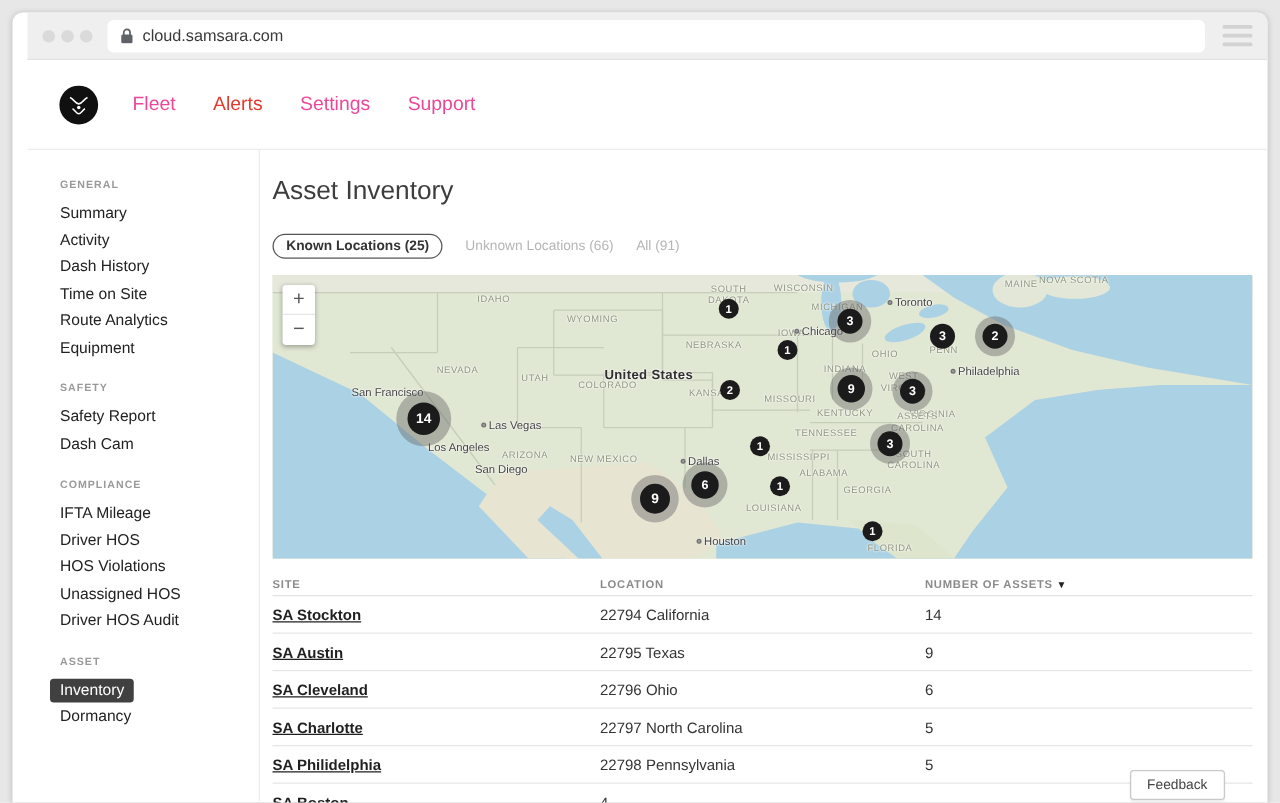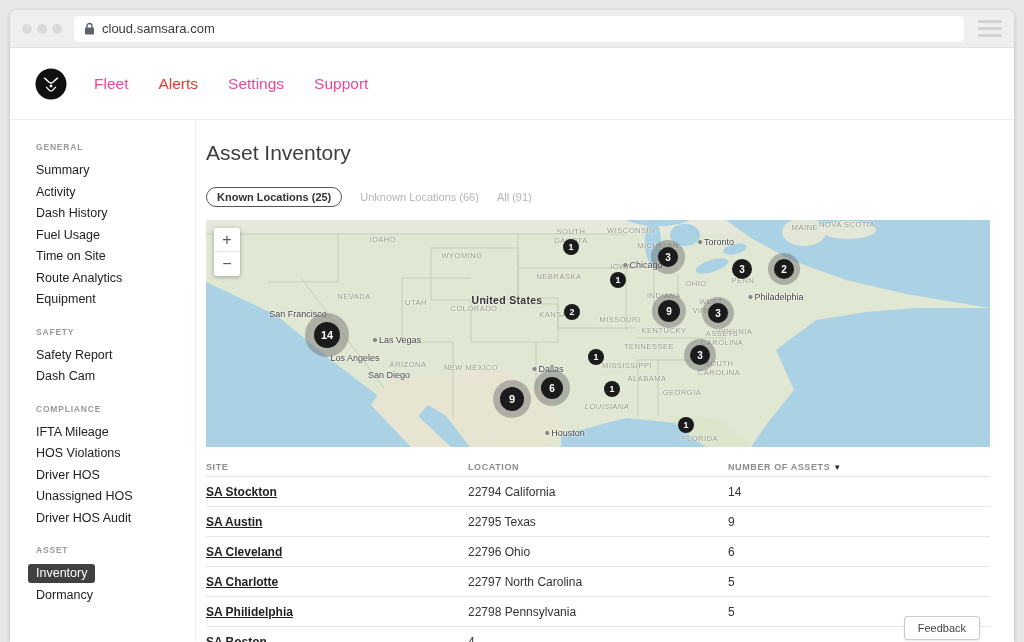--- a/index.html
+++ b/index.html
@@ -1,21 +1,21 @@
 <!DOCTYPE html>
 <html><head>
 <meta charset="utf-8">
 <style>
   * { margin:0; padding:0; box-sizing:border-box; }
   html,body { width:1024px; height:642px; overflow:hidden; background:#e7e7e7;
     font-family:"Liberation Sans", sans-serif; }
 
   .window { position:absolute; left:10px; right:10px; top:10px; bottom:0;
     background:#fff; border-radius:8px 8px 0 0; overflow:hidden;
-    box-shadow:0 1px 5px rgba(0,0,0,.18); }
+    box-shadow:0 1px 5px rgba(0,0,0,.18);padding-left:12px; }
 
   
   .chrome { height:38px; background:#efefef; border-bottom:1px solid #e2e2e2;
     display:flex; align-items:center; padding:0 12px; }
   .win-dots { display:flex; gap:5px; margin-right:12px; }
   .win-dot { width:10px; height:10px; border-radius:50%; background:#dadada; }
   .urlbar { flex:1; height:26px; background:#fff; border-radius:5px;
     display:flex; align-items:center; gap:7px; padding:0 10px;
     font-size:13px; color:#3a3a3a; }
   .hamburger { width:24px; margin-left:14px; display:flex; flex-direction:column; gap:4px; cursor:pointer; }
@@ -117,31 +117,30 @@
     <span class="nav-item">Support</span>
   </div>
 
   <div class="content">
 
     <aside class="sidebar">
         <div class="sb-title">GENERAL</div>
         <div class="sb-item"><span>Summary</span></div>
         <div class="sb-item"><span>Activity</span></div>
         <div class="sb-item"><span>Dash History</span></div>
-        <div class="sb-item"><span>Fuel Usage</span></div>
         <div class="sb-item"><span>Time on Site</span></div>
         <div class="sb-item"><span>Route Analytics</span></div>
         <div class="sb-item"><span>Equipment</span></div>
         <div class="sb-title">SAFETY</div>
         <div class="sb-item"><span>Safety Report</span></div>
         <div class="sb-item"><span>Dash Cam</span></div>
         <div class="sb-title">COMPLIANCE</div>
         <div class="sb-item"><span>IFTA Mileage</span></div>
+        <div class="sb-item"><span>Driver HOS</span></div>
         <div class="sb-item"><span>HOS Violations</span></div>
-        <div class="sb-item"><span>Driver HOS</span></div>
         <div class="sb-item"><span>Unassigned HOS</span></div>
         <div class="sb-item"><span>Driver HOS Audit</span></div>
         <div class="sb-title">ASSET</div>
         <div class="sb-item"><span class="sb-chip">Inventory</span></div>
         <div class="sb-item"><span>Dormancy</span></div>
       </aside>
 
     <main class="main">
       <h1 class="page-title">Asset Inventory</h1>
 
@@ -220,21 +219,21 @@
             <div class="map-label state" style="left: 202px; top: 145px;">ARIZONA</div>
             <div class="map-label state" style="left: 265px; top: 148px;">NEW MEXICO</div>
             <div class="map-label state" style="left: 443px; top: 127px;">TENNESSEE</div>
             <div class="map-label state" style="left: 421px; top: 146px;">MISSISSIPPI</div>
             <div class="map-label state" style="left: 441px; top: 159px;">ALABAMA</div>
             <div class="map-label state" style="left: 476px; top: 173px;">GEORGIA</div>
             <div class="map-label state" style="left: 516px; top: 118px;">ASSETS
 CAROLINA</div>
             <div class="map-label state" style="left: 513px; top: 148px;">SOUTH
 CAROLINA</div>
-            <div class="map-label state" style="left: 401px; top: 187px; font-style: italic;">LOUISIANA</div>
+            <div class="map-label state" style="left: 401px; top: 187px;">LOUISIANA</div>
             <div class="map-label state" style="left: 494px; top: 219px;">FLORIDA</div>
             <div class="map-label state" style="left: 599px; top: 8px;">MAINE</div>
             <div class="map-label state" style="left: 641px; top: 5px;">NOVA SCOTIA</div>
             <div class="map-label country" style="left: 301px; top: 80px;">United States</div>
             <div class="map-label city" style="left: 437px; top: 45px;"><span class="city-dot"></span>Chicago</div>
             <div class="map-label city" style="left: 510px; top: 22px;"><span class="city-dot"></span>Toronto</div>
             <div class="map-label city" style="left: 570px; top: 77px;"><span class="city-dot"></span>Philadelphia</div>
             <div class="map-label city" style="left: 92px; top: 94px;">San Francisco</div>
             <div class="map-label city" style="left: 191px; top: 120px;"><span class="city-dot"></span>Las Vegas</div>
             <div class="map-label city" style="left: 149px; top: 138px;">Los Angeles</div>

